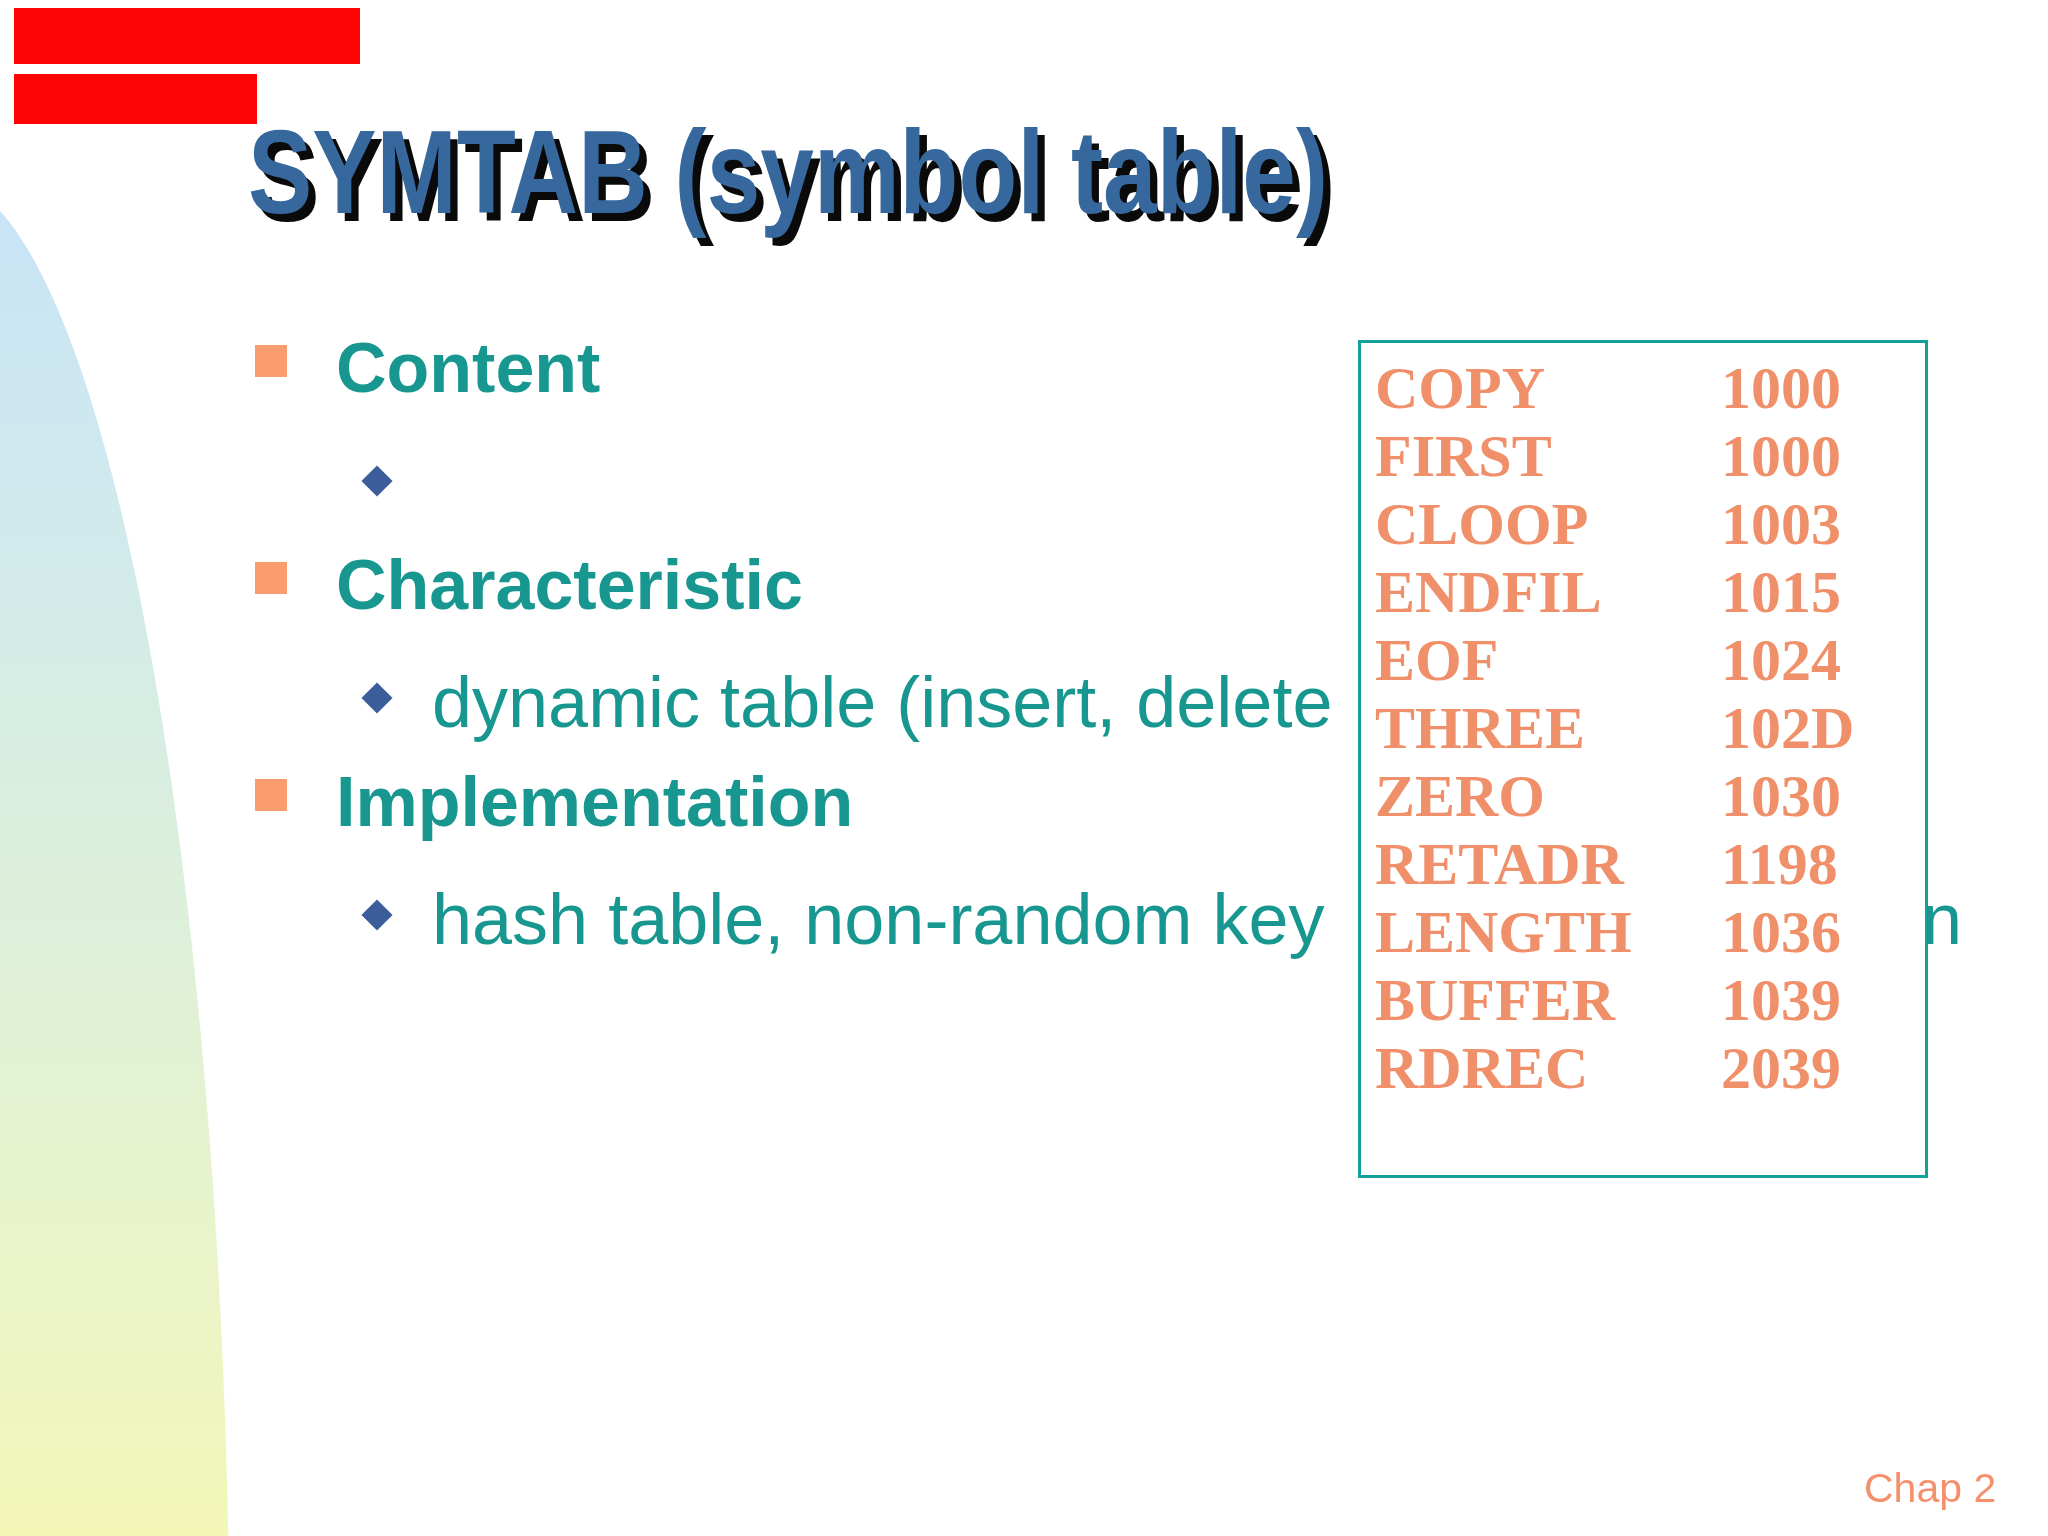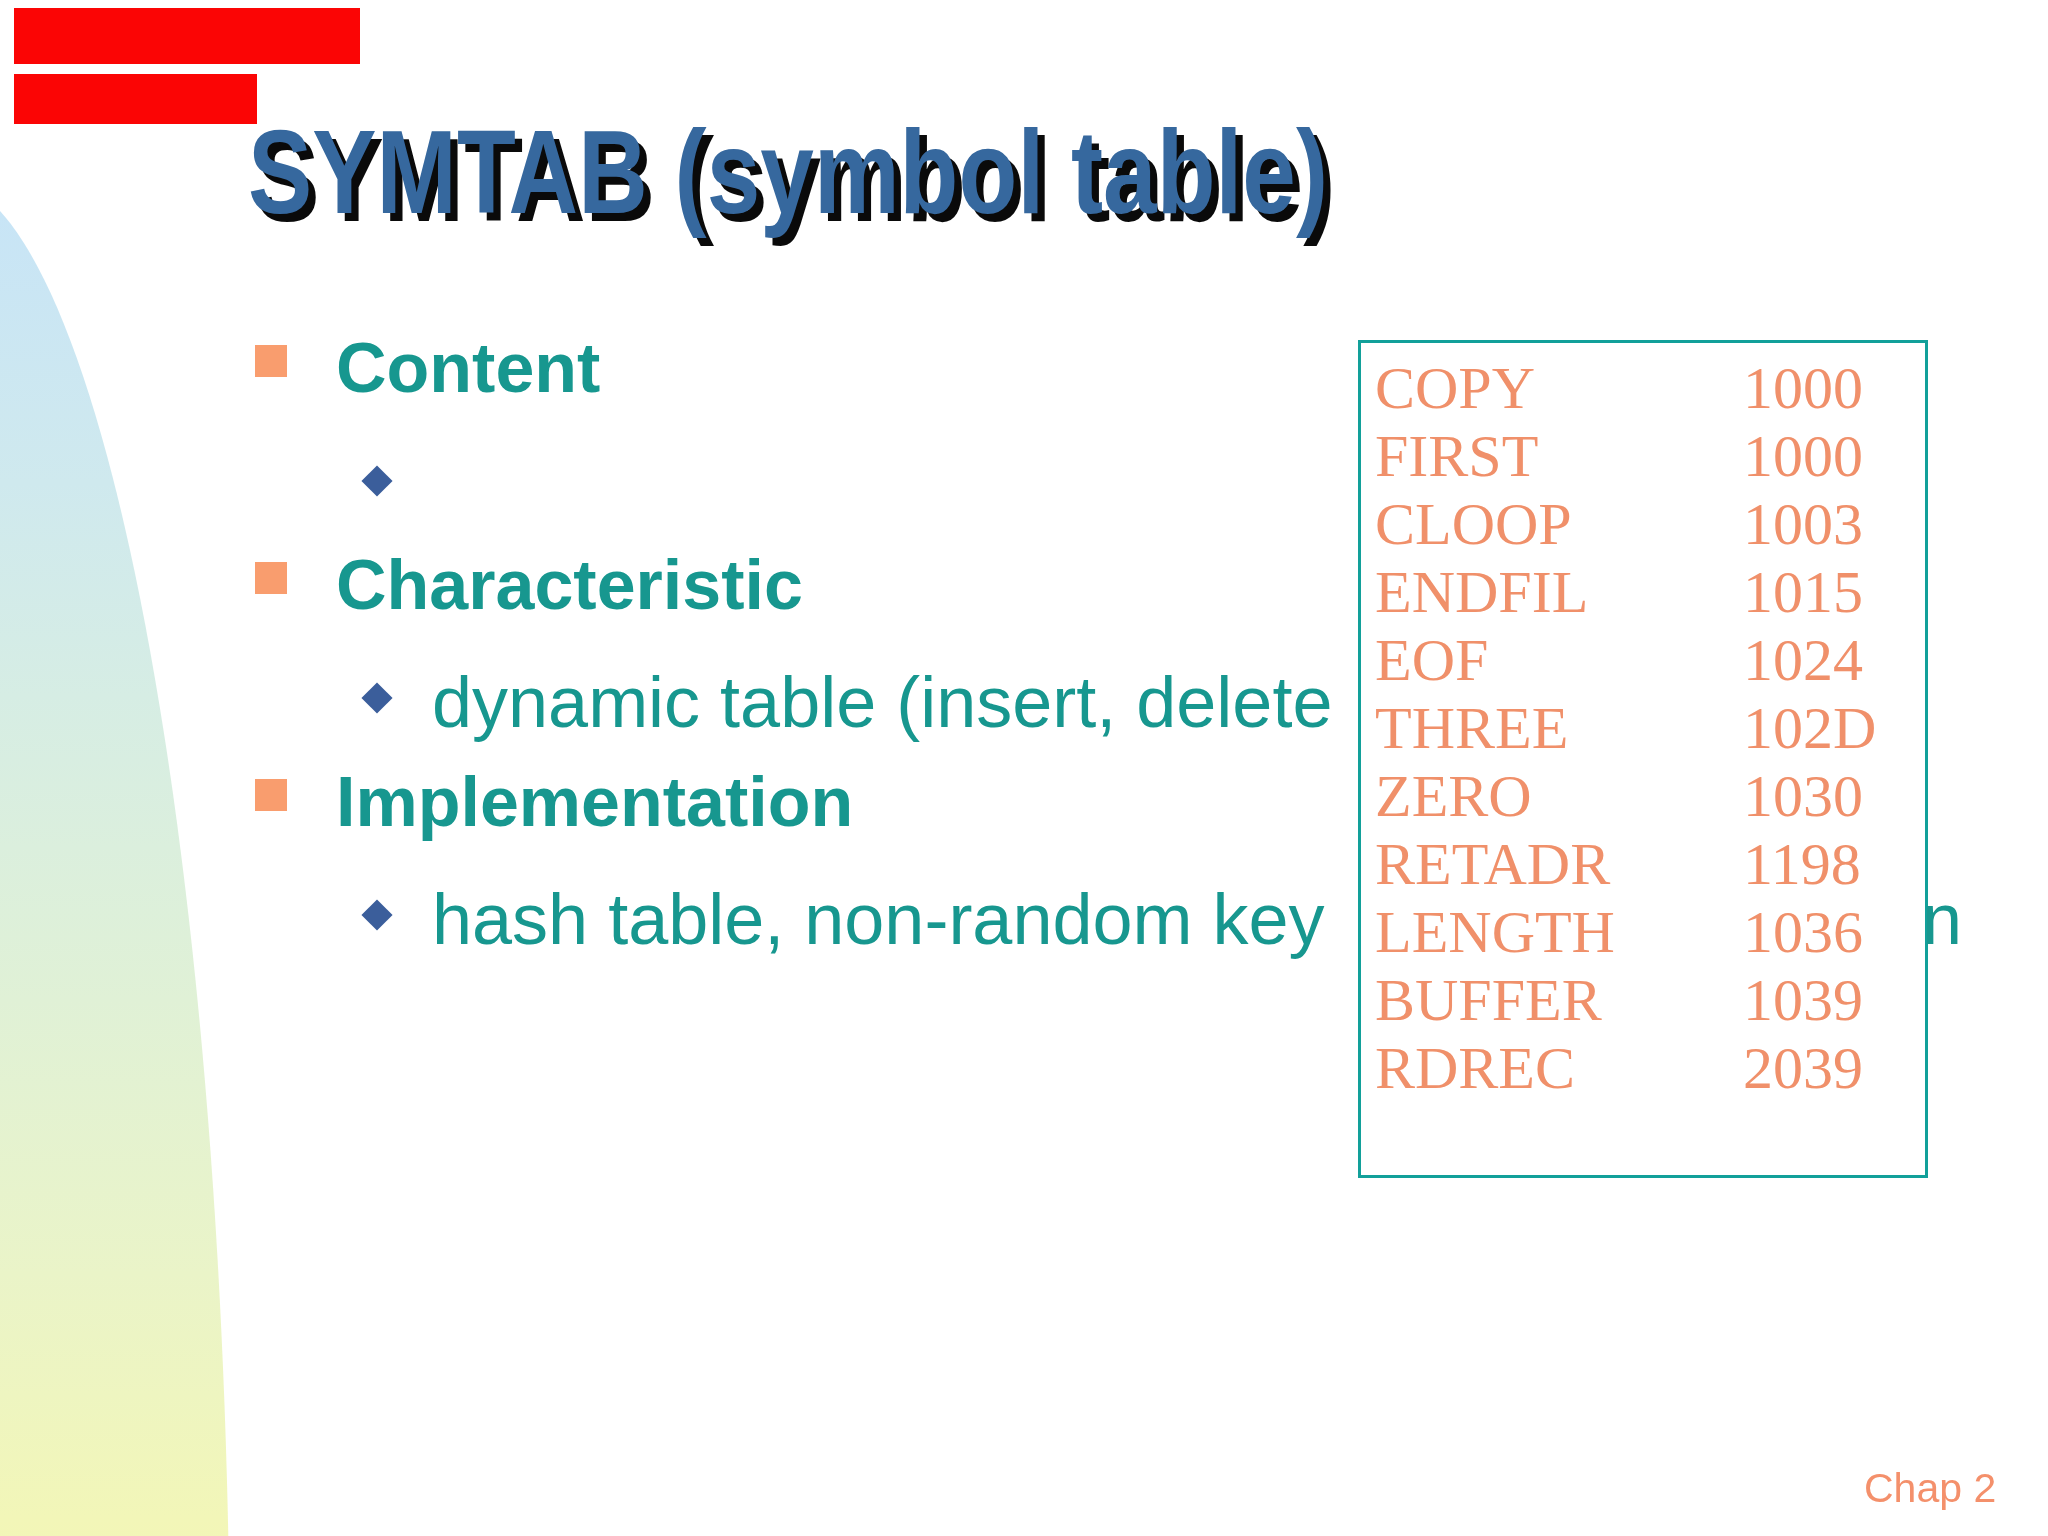--- a/index.html
+++ b/index.html
@@ -54,25 +54,25 @@
   .symtable{
     position:absolute;left:1358px;top:340px;
     width:570px;height:838px;
     background:#ffffff;
     border:3px solid #12a09a;
     box-sizing:border-box;
     padding-top:11px;
   }
   .symtable .row{
     position:relative;height:68px;line-height:68px;
-    font-family:"Liberation Serif", serif;font-weight:normal;
+    font-family:"Liberation Serif", serif;font-weight:bold;
     font-size:60px;color:#f0906a;white-space:nowrap;
   }
   .symtable .row .name{position:absolute;left:14px;}
-  .symtable .row .value{position:absolute;left:360px;margin-left:22px;}
+  .symtable .row .value{position:absolute;left:360px;}
 
   .footer{
     position:absolute;left:1864px;top:1468px;
     font-size:41px;line-height:1;color:#f4906b;white-space:nowrap;
   }
 </style>
 </head>
 <body>
 
 <div class="slide">

